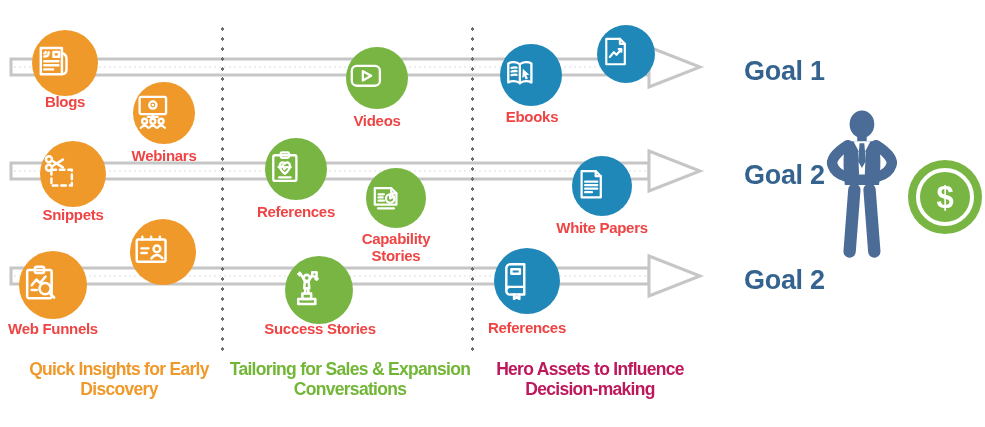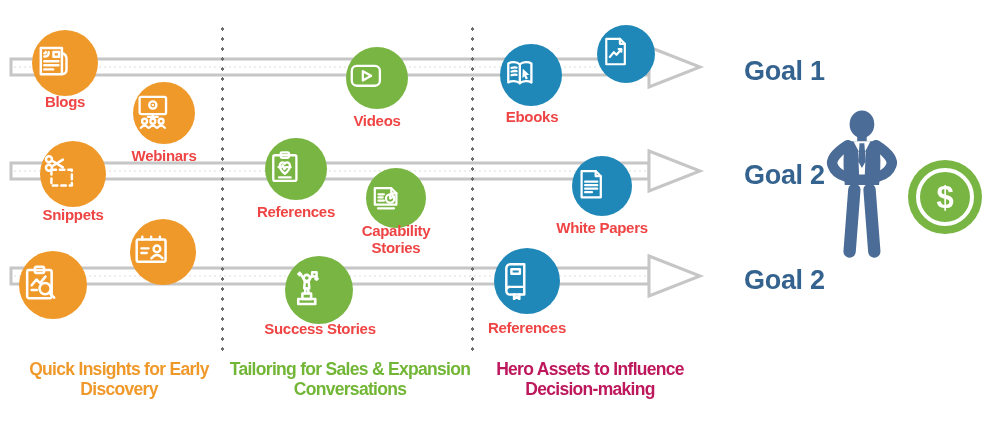--- a/index.html
+++ b/index.html
@@ -91,20 +91,21 @@
 
   <div class="node bg-orange" style="left:19px;top:251px;width:68px;height:68px">
     <span><svg viewBox="0 0 24 24">
       <rect x="4.5" y="5" width="13.5" height="15.5" rx="1"></rect>
       <rect x="8.8" y="3.2" width="5" height="3.4" rx="0.8"></rect>
       <path d="M7,13.4 l2.6,-3.2 2,2 3,-3.6 M7,16 h2.8"></path>
       <circle cx="14.4" cy="15.2" r="3.1"></circle>
           <path d="M16.7,17.5 L19.4,20.2"></path>
     </svg></span>
   </div>
+  <div class="nlabel" style="left:0px;top:320px;width:106px">Web Funnels</div>
 
   <div class="node bg-orange" style="left:130px;top:219px;width:66px;height:66px">
     <span><svg viewBox="0 0 24 24">
       <rect x="3.8" y="6" width="16.4" height="12.6" rx="1"></rect>
       <path d="M7,6 V4.4 M12,6 V4.4 M17,6 V4.4"></path>
       <path d="M6.5,11 h4 M6.5,13.6 h3"></path>
       <circle cx="15.3" cy="11.3" r="1.9"></circle>
           <path d="M12.2,16.6 q3.1,-3.7 6.2,0"></path>
     </svg></span>
   </div>
@@ -131,21 +132,21 @@
   <div class="node bg-green" style="left:366px;top:168px;width:60px;height:60px">
     <span><svg viewBox="0 0 24 24">
       <path d="M5.5,7 H15.8 L19,10.2 V17.3 H5.5 Z"></path>
           <path d="M15.8,7 V10.2 H19"></path>
       <path d="M7.8,10.8 h3.4 M7.8,12.8 h2.6 M7.8,14.8 h3.4"></path>
       <circle cx="15.1" cy="13.5" r="2.6"></circle>
           <path d="M15.1,11 V13.5 L17.3,12.2"></path>
       <path d="M7.5,19.6 H17.5"></path>
     </svg></span>
   </div>
-  <div class="nlabel" style="left:346px;top:222px;width:100px">Capability Stories</div>
+  <div class="nlabel" style="left:346px;top:230px;width:100px">Capability Stories</div>
 
   <div class="node bg-green" style="left:285px;top:256px;width:68px;height:68px">
     <span><svg viewBox="0 0 24 24">
       <circle cx="12" cy="6.6" r="1.7"></circle>
       <path d="M9.2,5.3 L10.9,8.2 M14.8,5.3 L13.1,8.2"></path>
       <path d="M7.4,4.4 h1.4 M8.1,3.7 v1.4 M16.8,7 h1.2 M17.4,6.4 v1.2"></path>
       <rect x="15" y="3.4" width="2.4" height="2.4"></rect>
       <path d="M10.9,8.8 h2.2 l0.3,3.5 h-2.8 Z"></path>
       <path d="M11.3,12.4 L11,15 M12.7,12.4 L13,15"></path>
       <rect x="9.6" y="15.2" width="4.8" height="3"></rect>

